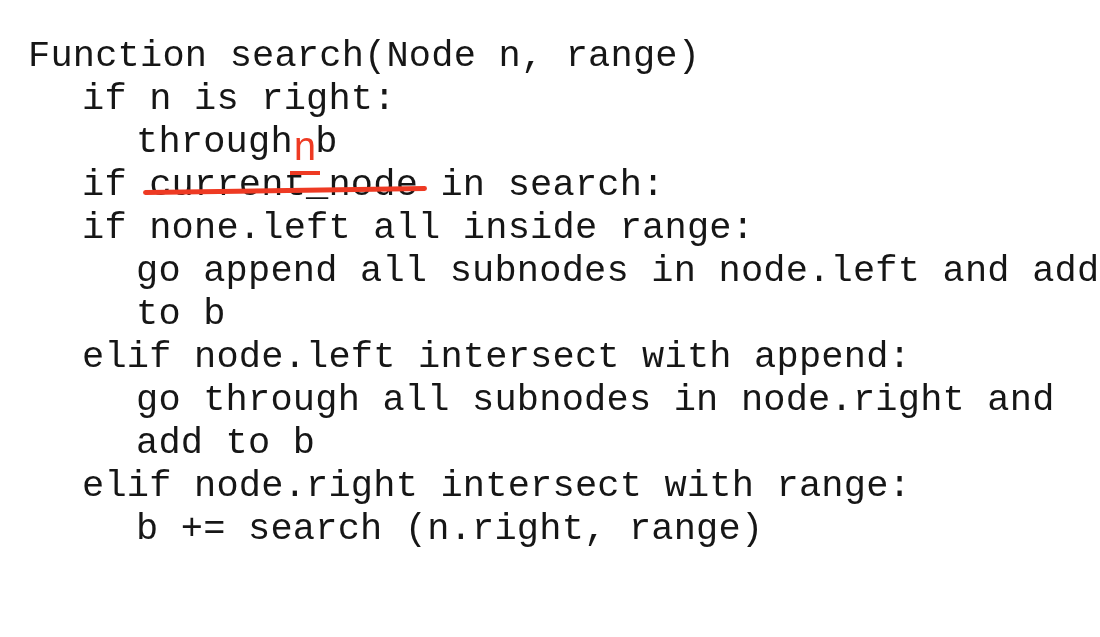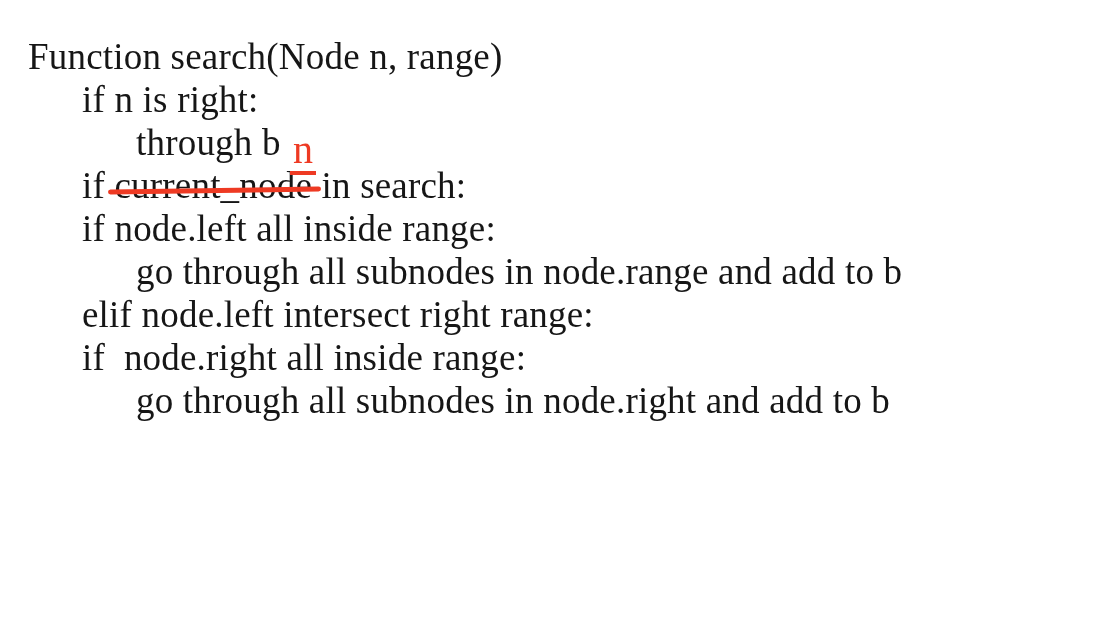--- a/index.html
+++ b/index.html
@@ -10,21 +10,21 @@
   * { margin: 0; padding: 0; box-sizing: border-box; }
   html, body {
     width: 1100px; height: 637px;
     background: var(--background);
     overflow: hidden;
   }
   .canvas {
     position: relative;
     width: 1100px; height: 637px;
     background: var(--background);
-    font-family: Liberation Serif, serif;
+    font-family: Liberation Mono, monospace;
     color: var(--text);
   }
   .code {
     position: absolute;
     left: 28px; top: 35px;
     font-size: 37px;
     line-height: 43px;
     letter-spacing: 0.2px;
   }
   .line { white-space: pre-wrap; }
@@ -60,21 +60,22 @@
 </style>
 </head>
 <body>
 
 <div class="canvas">
   <div class="code">
     <div class="line indent-0">Function search(Node n, range)</div>
     <div class="line indent-1">if n is right:</div>
     <div class="line indent-2">through b</div>
     <div class="line indent-1"><span>if </span><span class="struck">current_node</span><span> in search:</span></div>
-    <div class="line indent-1">if node.left all inside range:</div>
-    <div class="line indent-2">go through all subnodes in node.range and add to b</div>
-    <div class="line indent-1">elif node.left intersect right range:</div>
-    <div class="line indent-1">if  node.right all inside range:</div>
+    <div class="line indent-1">if none.left all inside range:</div>
+    <div class="line indent-2">go append all subnodes in node.left and add to b</div>
+    <div class="line indent-1">elif node.left intersect with append:</div>
     <div class="line indent-2">go through all subnodes in node.right and add to b</div>
+    <div class="line indent-1">elif node.right intersect with range:</div>
+    <div class="line indent-2">b += search (n.right, range)</div>
   </div>
 
   <div class="note-n">n</div>
 </div>
 
 </body></html>

